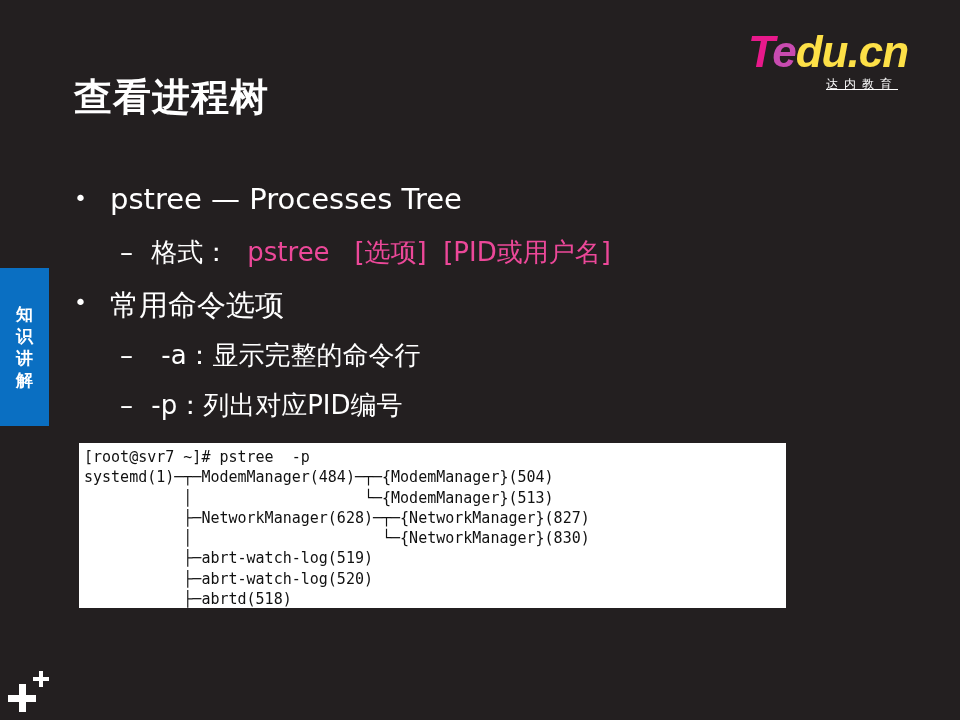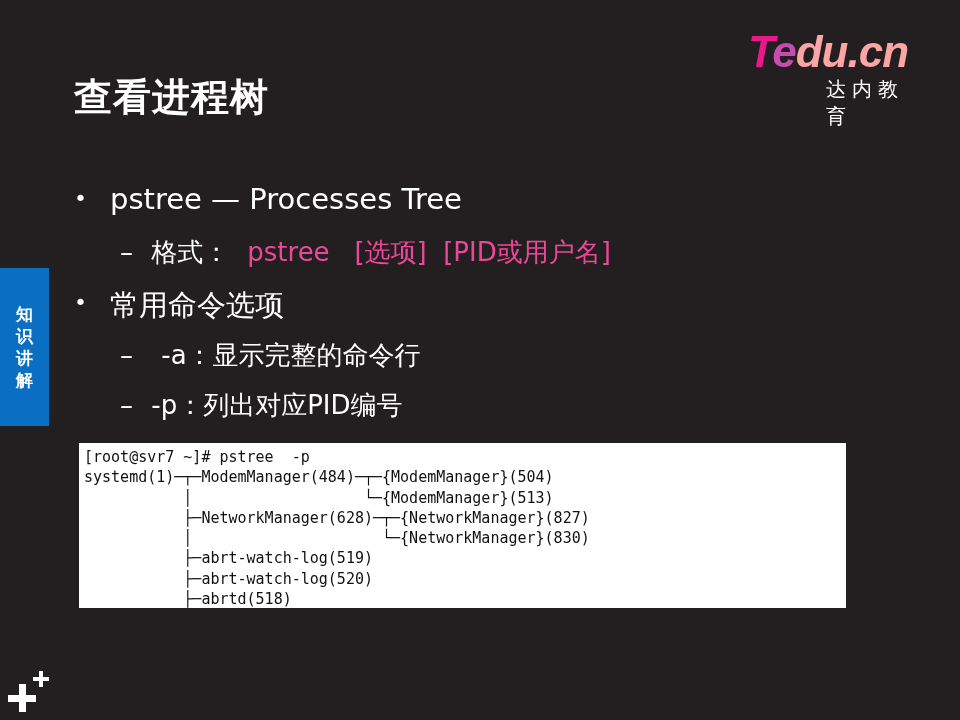--- a/index.html
+++ b/index.html
@@ -2,29 +2,29 @@
 <html><head>
 <meta charset="utf-8">
 <style>
   html, body { margin:0; padding:0; }
   body { width:960px; height:720px; background:#231f20; position:relative; overflow:hidden; font-family:"DejaVu Sans", sans-serif; color:#fff; }
   .title { position:absolute; left:74px; top:72px; font-size:38px; font-weight:bold; letter-spacing:1px; color:#fff;text-align:center; }
   .logo { position:absolute; left:748px; top:30px; width:180px; height:68px; }
   .logo-main { position:absolute; left:0; top:0; font-family:"Liberation Sans", sans-serif; font-weight:bold; font-style:italic; font-size:44px; line-height:44px; letter-spacing:-1px; }
   .logo-T { color:#e8198b; }
   .logo-e { color:#c84bb0; }
-  .logo-rest { color:#fca5a5; }
-  .logo-sub { position:absolute; left:78px; top:46px; font-size:20px; letter-spacing:6px; color:#fff; }
+  .logo-rest { color:#fde047; }
+  .logo-sub { position:absolute; left:78px; top:46px; font-size:12px; letter-spacing:6px; color:#fff;text-decoration:underline; }
   .sidetab { position:absolute; left:0; top:268px; width:49px; height:158px; background:#0a6fc2; display:flex; flex-direction:column; align-items:center; justify-content:center; }
   .sidetab span { font-size:17px; font-weight:bold; line-height:22px; color:#fff; }
   .bullet { position:absolute; font-size:29px; color:#fff; }
   .bullet .dot { position:absolute; left:0; top:0; }
   .sub { position:absolute; font-size:26px; color:#fff; }
   .blue { color:#ec4899;margin-left:18px; }
-  .terminal { position:absolute; left:79px; top:443px; width:767px; height:165px; background:#fff; overflow:hidden; }
+  .terminal { position:absolute; left:79px; top:443px; width:707px; height:165px; background:#fff; overflow:hidden; }
   .terminal pre { margin:0; padding:4px 0 0 5px; font-family:"DejaVu Sans Mono", monospace; font-size:15px; line-height:20.3px; color:#111; }
   .plus-big { position:absolute; left:8px; top:684px; width:28px; height:28px; }
   .plus-big::before { content:""; position:absolute; left:11px; top:0; width:7px; height:28px; background:#fff; }
   .plus-big::after { content:""; position:absolute; left:0; top:11px; width:28px; height:7px; background:#fff; }
   .plus-small { position:absolute; left:33px; top:671px; width:16px; height:16px; }
   .plus-small::before { content:""; position:absolute; left:6px; top:0; width:4px; height:16px; background:#fff; }
   .plus-small::after { content:""; position:absolute; left:0; top:6px; width:16px; height:4px; background:#fff; }
 </style>
 </head>
 <body>

